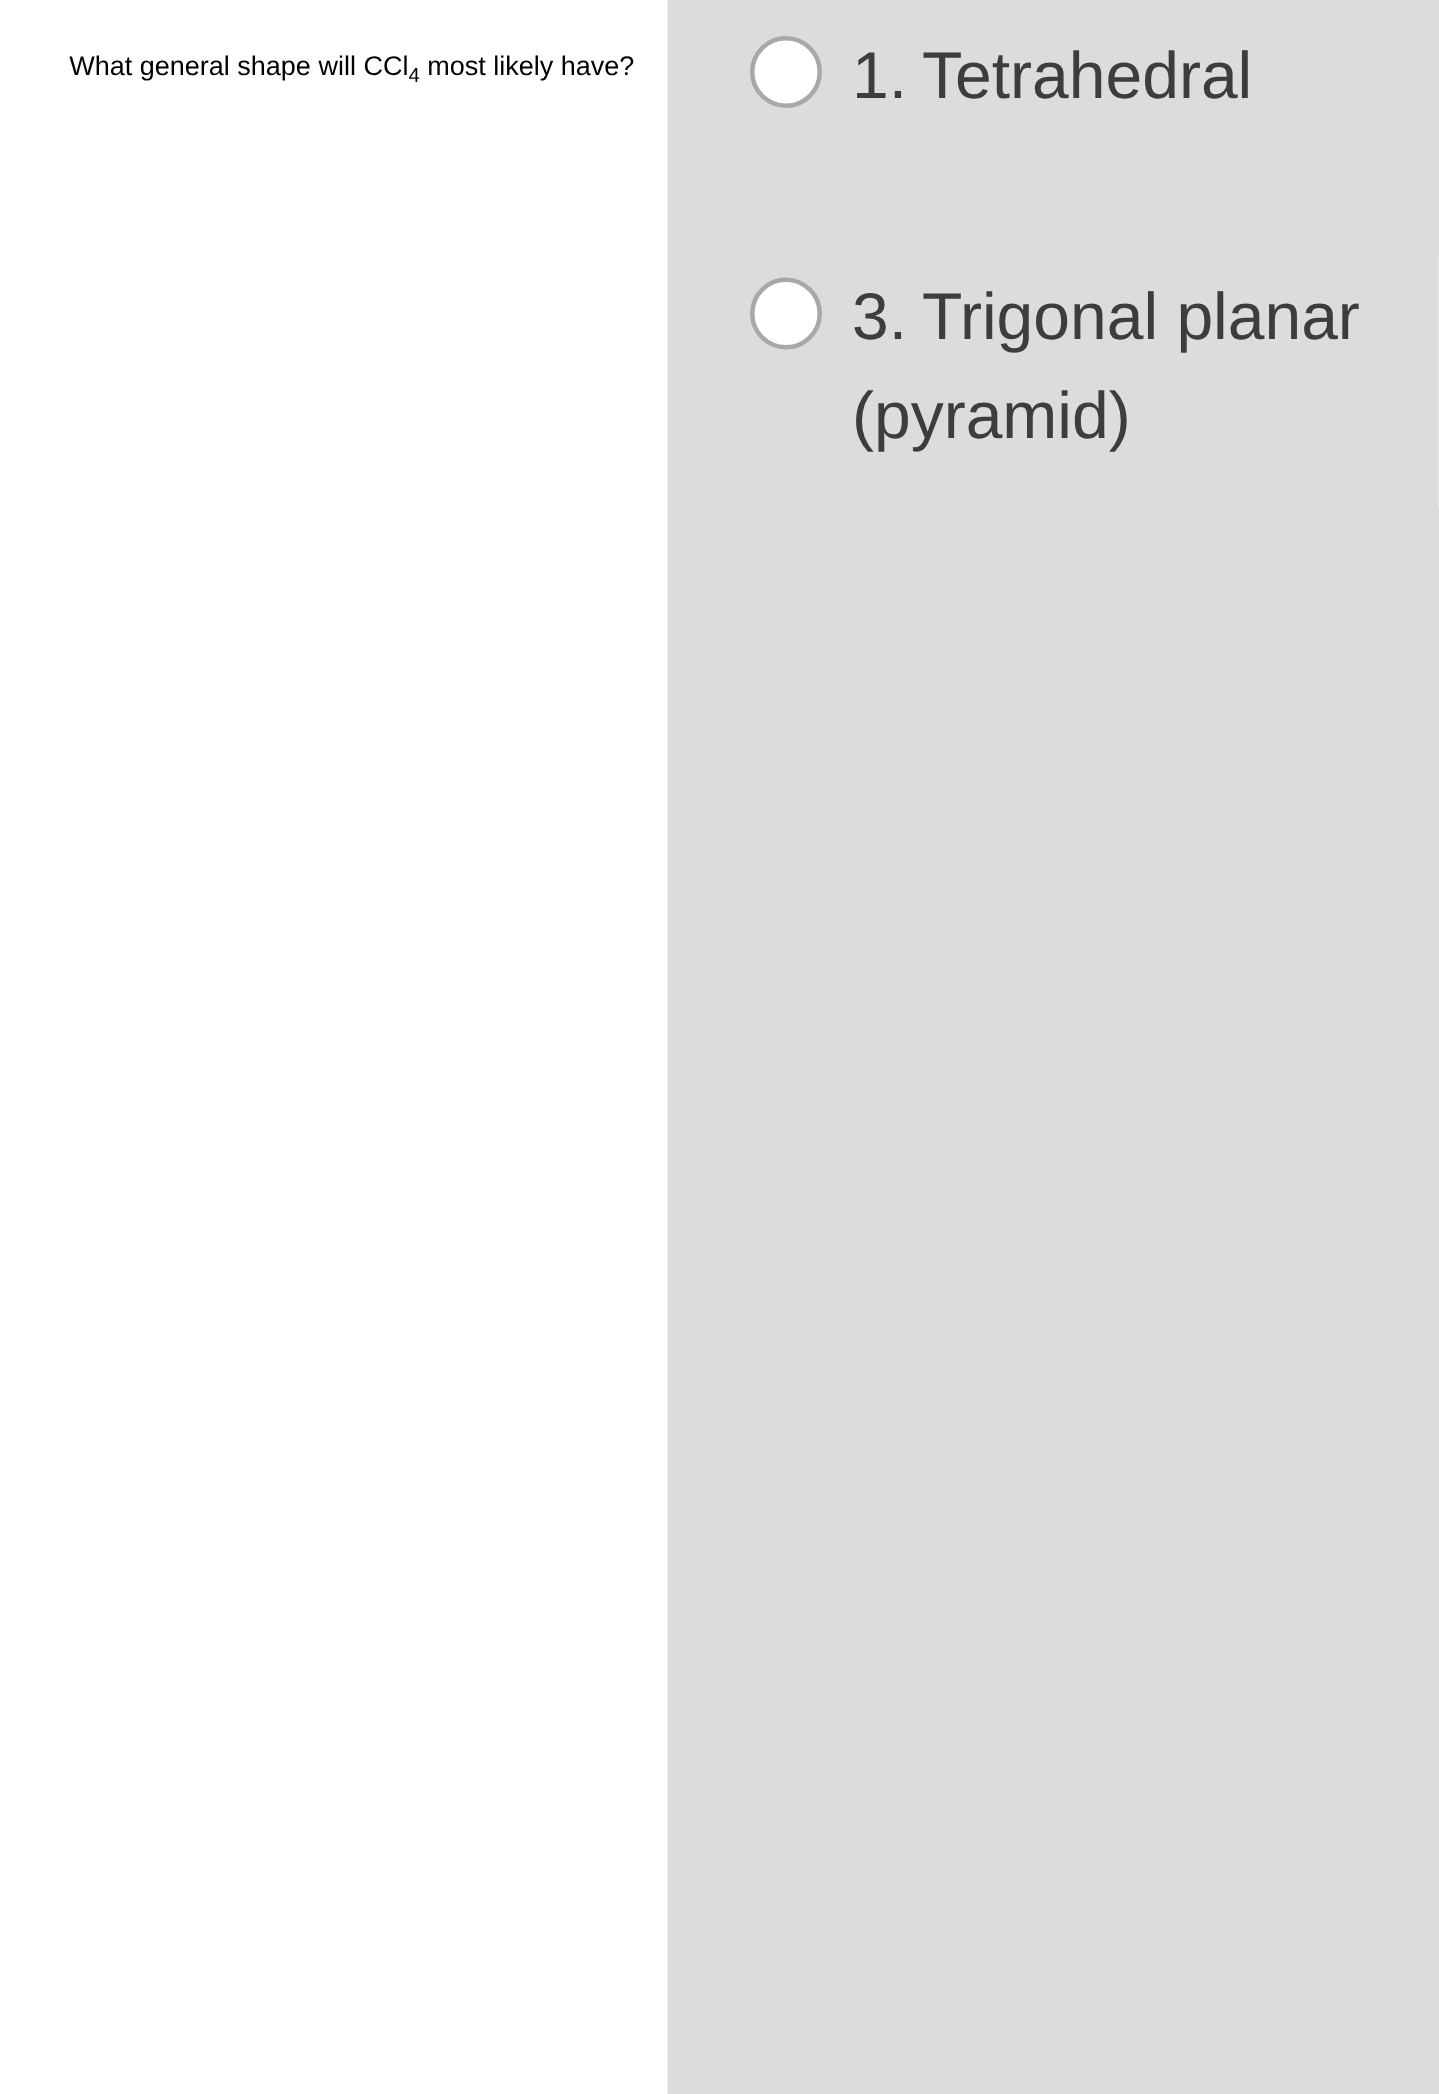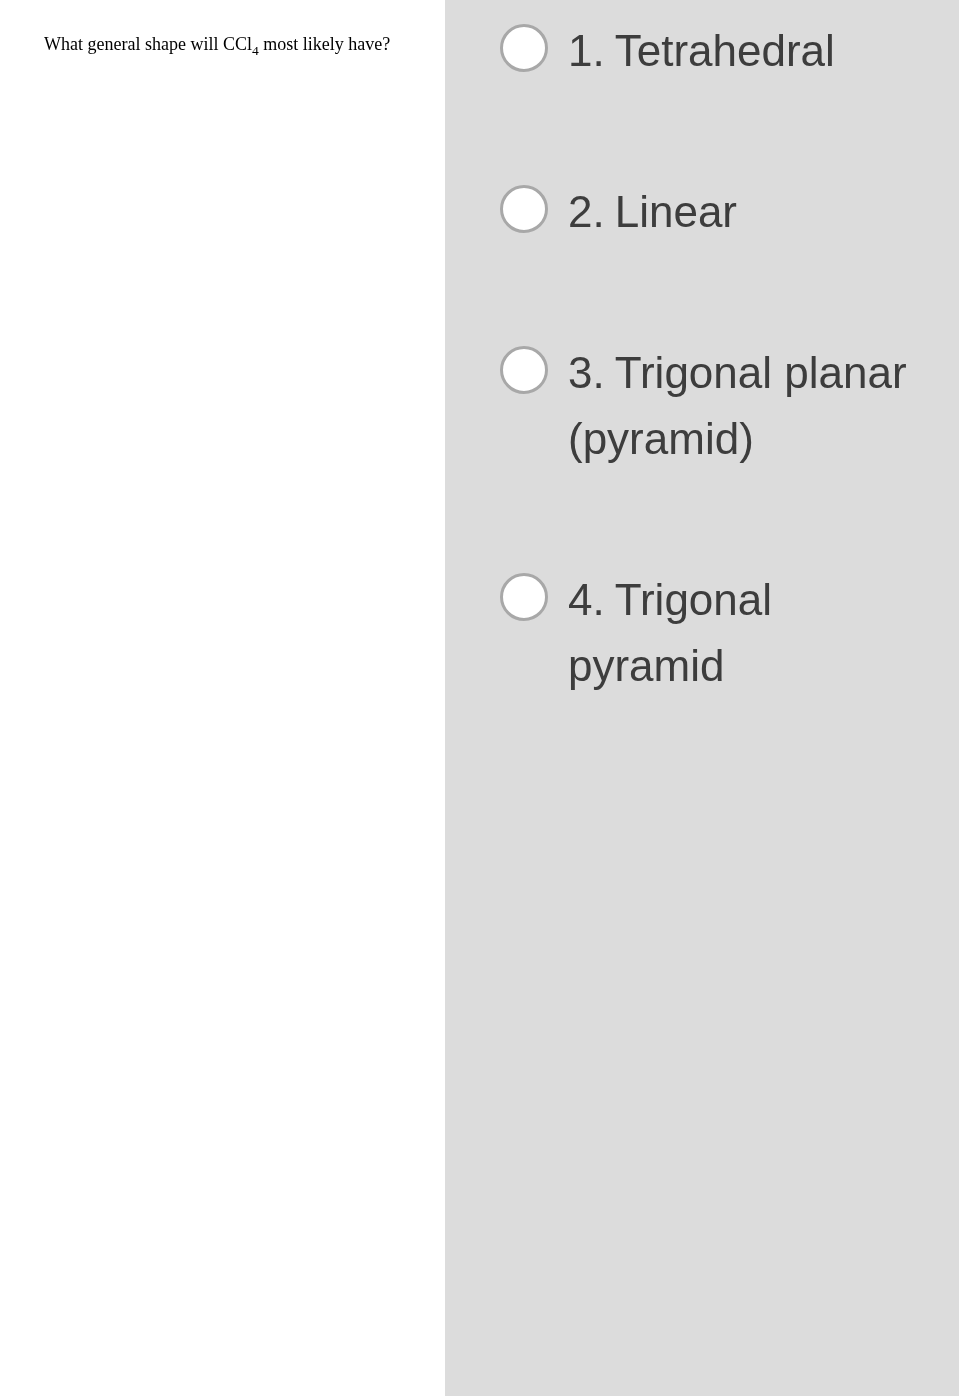--- a/index.html
+++ b/index.html
@@ -13,25 +13,26 @@
       display: flex;
       font-family: Arial, Helvetica, sans-serif;
       background: #ffffff;
     }
     .left-panel {
       width: 445px;
       background: #ffffff;
       padding: 32px 20px 20px 20px;
     }
     .question-text {
-      font-family: Liberation Serif, serif;
+      font-family: Liberation Sans, sans-serif;
       font-size: 18px;
       color: #000000;
       line-height: 1.4;
       text-indent: 24px;
+      text-align: center;
     }
     .question-text sub {
       font-size: 0.75em;
       vertical-align: sub;
     }
     .right-panel {
       flex: 1;
       background: #dcdcdc;
       padding: 18px 30px 14px 55px;
       display: flex;
@@ -73,34 +74,22 @@
 </div>
 
 <div class="right-panel">
   <div class="option-row">
     <div class="radio-circle"></div>
     <div class="option-label">
       <span class="option-number">1.</span><span>Tetrahedral</span>
     </div>
   </div>
 
-  <div class="option-row">
-    <div class="radio-circle"></div>
-    <div class="option-label">
-      <span class="option-number">2.</span><span>Linear</span>
-    </div>
-  </div>
 
   <div class="option-row">
     <div class="radio-circle"></div>
     <div class="option-label">
       <span class="option-number">3.</span><span>Trigonal planar (pyramid)</span>
     </div>
   </div>
 
-  <div class="option-row">
-    <div class="radio-circle"></div>
-    <div class="option-label">
-      <span class="option-number">4.</span><span>Trigonal pyramid</span>
-    </div>
-  </div>
 
 </div>
 
 </body></html>

